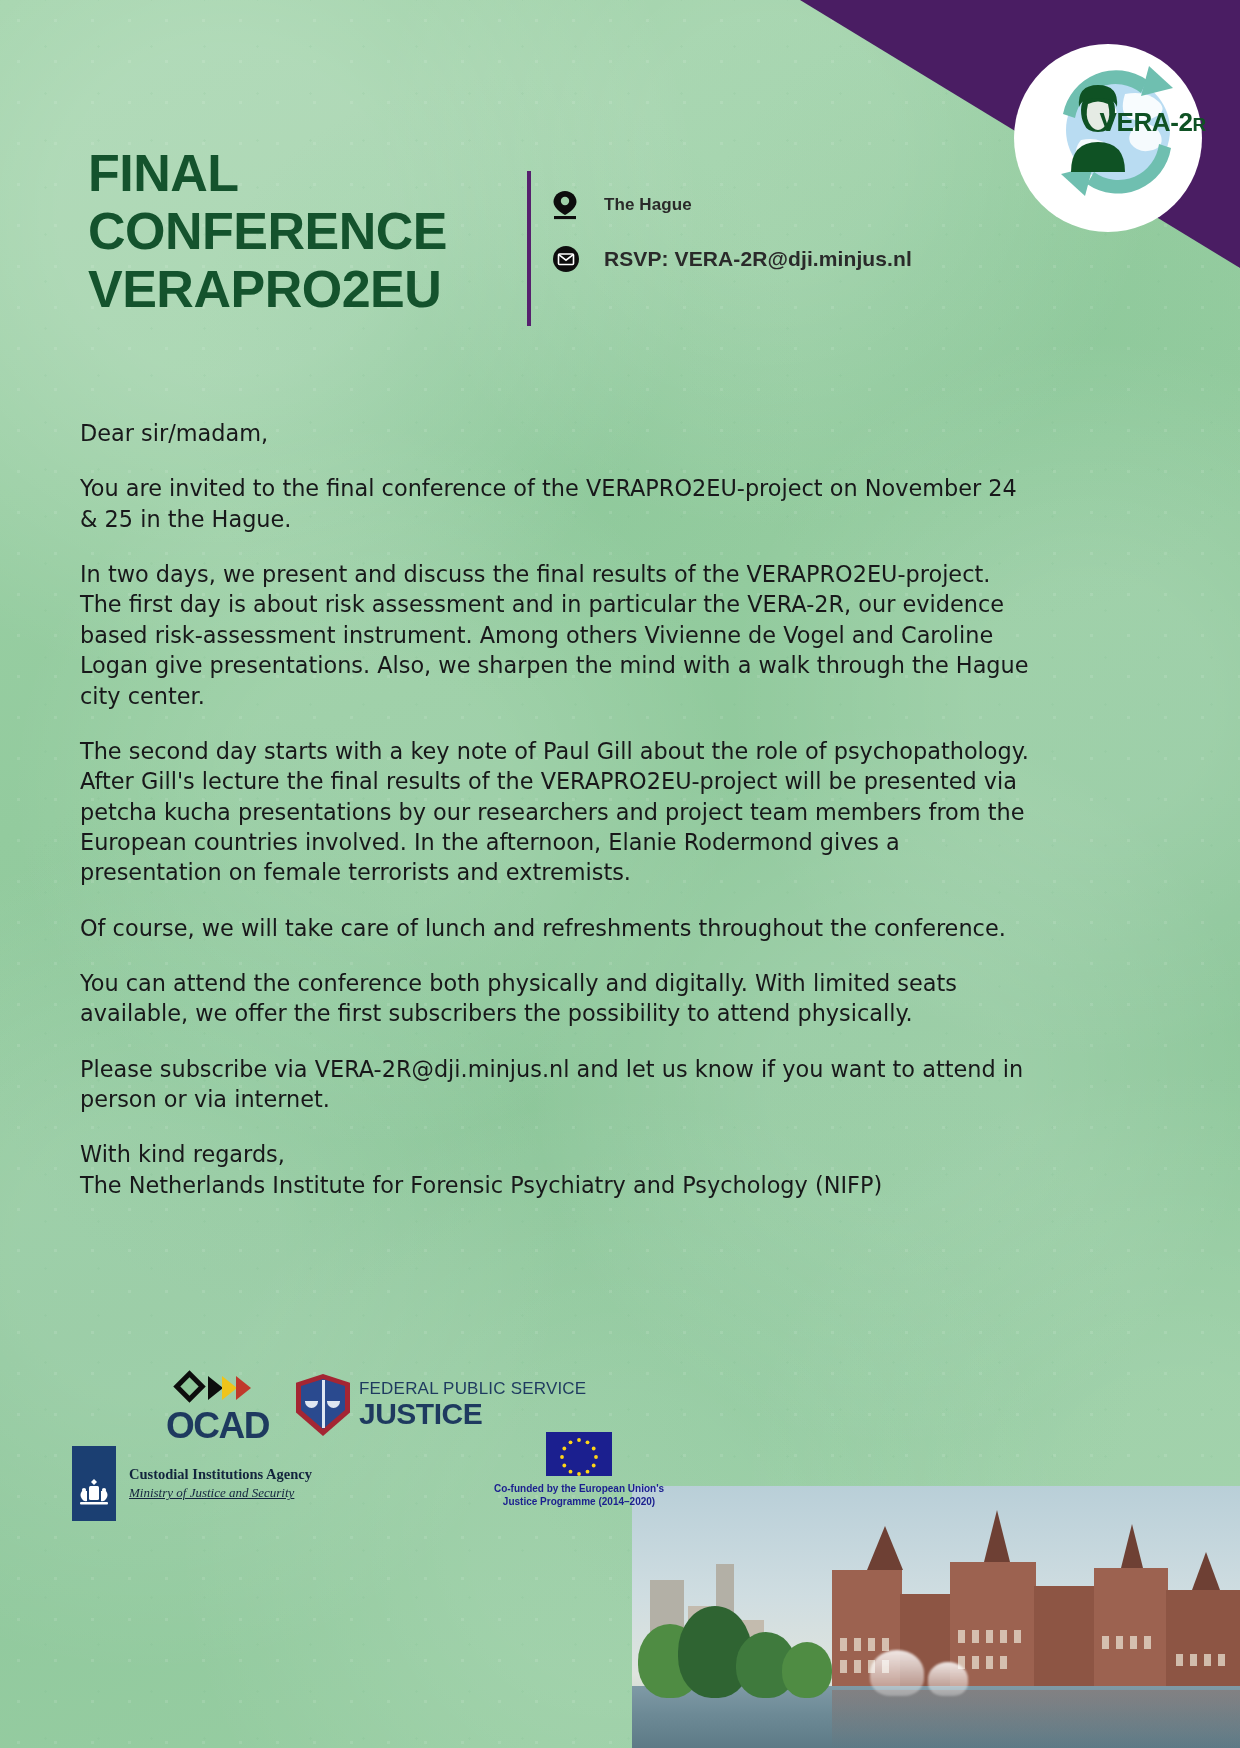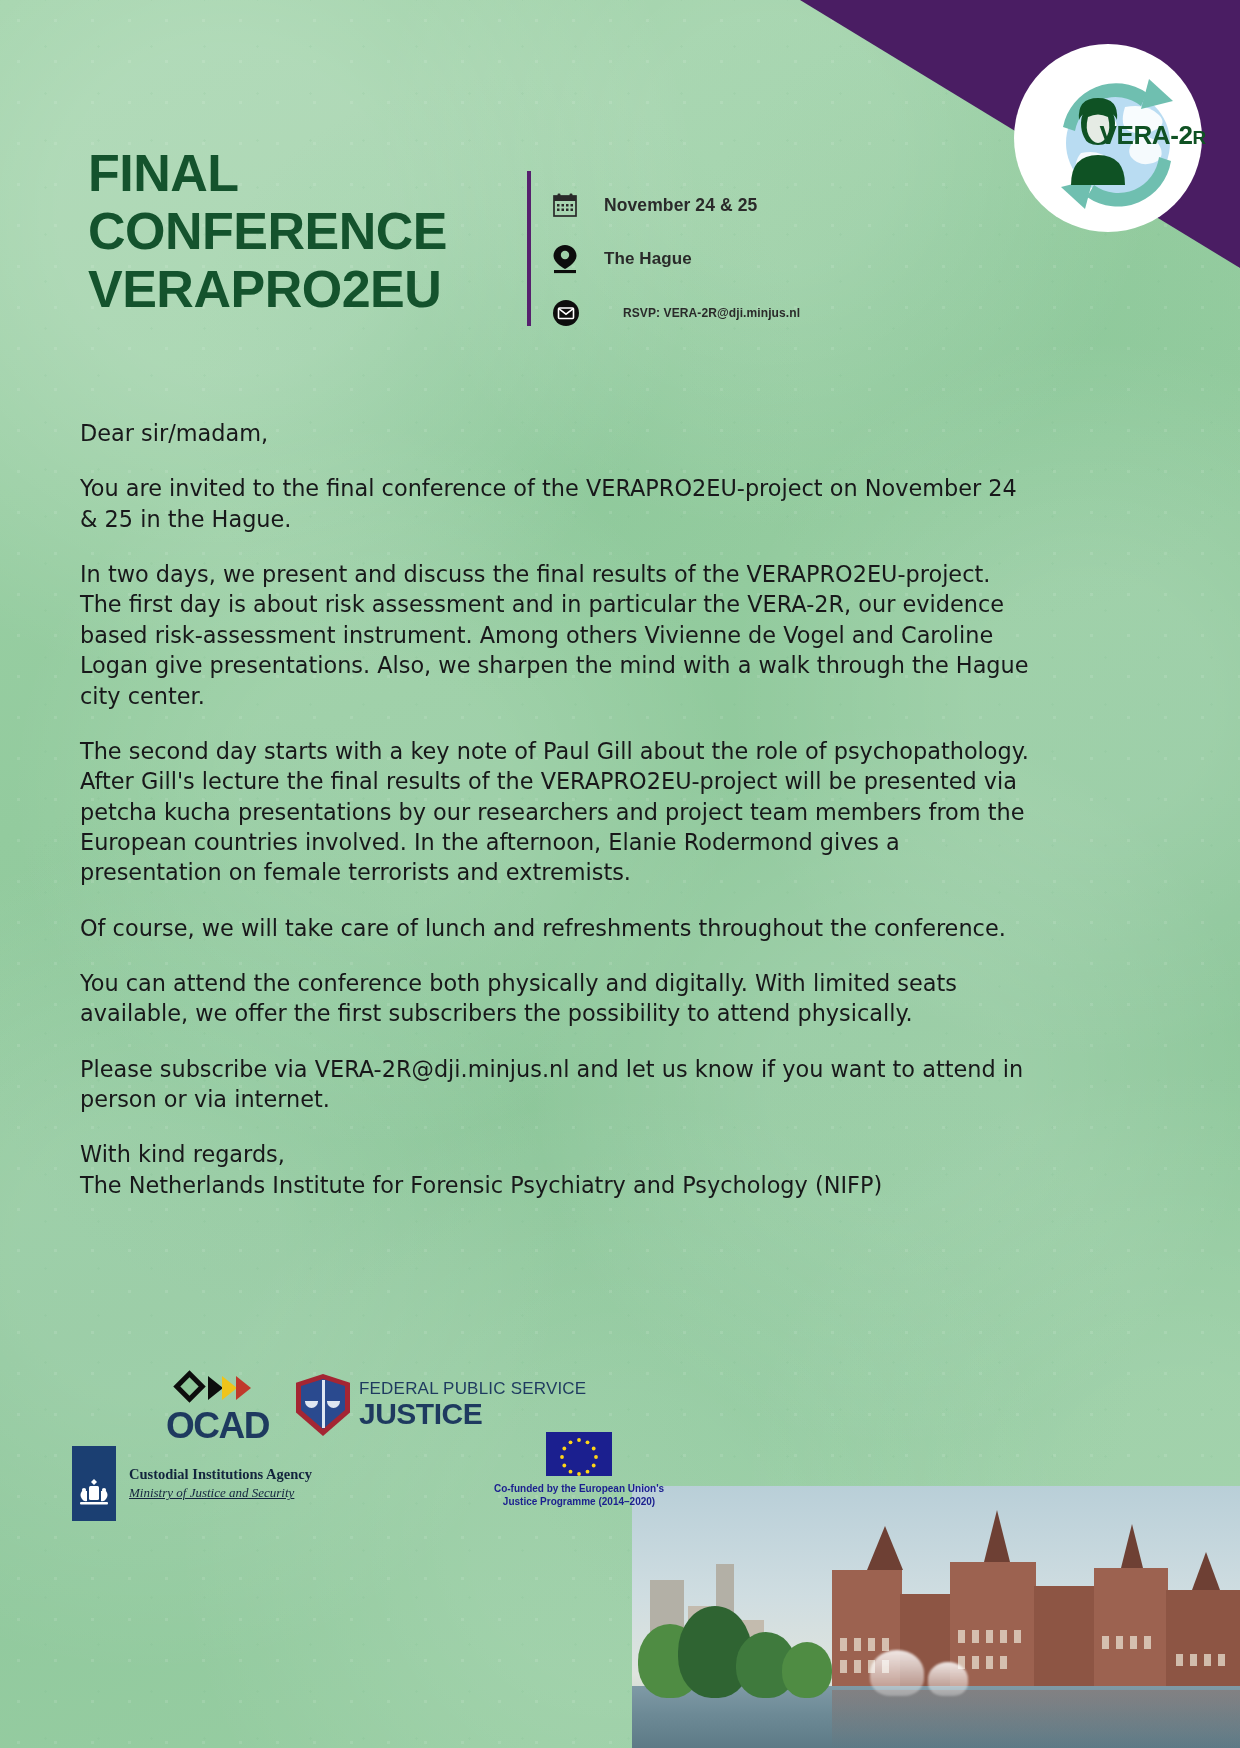--- a/index.html
+++ b/index.html
@@ -43,21 +43,21 @@
     position:absolute; top:0; right:0; width:440px; height:268px;
     background:#4a1d63;
     clip-path:polygon(100% 0, 100% 100%, 0 0);
   }
 
   
   .logo-wrap {
     position:absolute; top:44px; right:38px;
     width:188px; height:188px; border-radius:50%;
     background:#ffffff;
-    display:flex; align-items:flex-end; justify-content:center;
+    display:flex; align-items:flex-start; justify-content:center;
   }
   .logo-inner { position:relative; width:175px; height:175px; }
   .logo-text {
     position:absolute; left:79px; top:63px;
     font-family:"Liberation Sans", sans-serif;
     font-weight:bold; font-size:26px; color:#0f5224;
     letter-spacing:-.4px; white-space:nowrap;
   }
   .logo-text .r { font-size:19px; }
 
@@ -73,21 +73,21 @@
     width:4px; height:155px; background:#56206e;
   }
   .info { position:absolute; left:552px; top:178px; width:360px; }
   .info-row { display:flex; align-items:center; height:54px; }
   .info-icon { width:52px; flex:0 0 52px; display:flex; align-items:center; }
   .info-text {
     font-weight:bold; font-size:17px; color:#2a2a2a;
     letter-spacing:.1px; white-space:nowrap;
   }
   .info-row.r1 .info-text { font-size:17.5px; }
-  .info-row.r3 .info-text { font-size:12px;margin-left:19px; }
+  .info-row.r3 .info-text { font-size:21px; }
 
   
   .letter {
     position:absolute; left:80px; top:418px; width:955px;
     font-size:22.4px; line-height:1.355; color:#18181a;
     font-family:"DejaVu Sans", sans-serif;
   }
   .letter p { margin:0 0 25px 0; }
   .letter p:last-child { margin-bottom:0; }
 
@@ -229,41 +229,20 @@
 <div class="title">
   <div>FINAL</div>
   <div>CONFERENCE</div>
   <div>VERAPRO2EU</div>
 </div>
 
 <div class="divider"></div>
 
 <div class="info">
 
-  <div class="info-row r1">
-    <span class="info-icon">
-      <svg width="26" height="26" viewBox="0 0 26 26">
-        <rect x="2" y="4" width="22" height="20" fill="none" stroke="#2a2a2a" stroke-width="1.7"></rect>
-        <rect x="2" y="4" width="22" height="5" fill="#2a2a2a"></rect>
-        <rect x="5.5" y="1.5" width="3" height="5" rx="1.2" fill="#2a2a2a"></rect>
-        <rect x="17.5" y="1.5" width="3" height="5" rx="1.2" fill="#2a2a2a"></rect>
-        <g fill="#2a2a2a">
-          <rect x="5" y="12" width="2.5" height="2.5"></rect>
-            <rect x="9.5" y="12" width="2.5" height="2.5"></rect>
-          <rect x="14" y="12" width="2.5" height="2.5"></rect>
-            <rect x="18.5" y="12" width="2.5" height="2.5"></rect>
-          <rect x="5" y="16.5" width="2.5" height="2.5"></rect>
-            <rect x="9.5" y="16.5" width="2.5" height="2.5"></rect>
-          <rect x="14" y="16.5" width="2.5" height="2.5"></rect>
-            <rect x="18.5" y="16.5" width="2.5" height="2.5"></rect>
-        </g>
-      </svg>
-    </span>
-    <span class="info-text">November 24 &amp; 25</span>
-  </div>
 
   <div class="info-row r2">
     <span class="info-icon">
       <svg width="26" height="30" viewBox="0 0 26 30">
         <path d="M13 1 C6.4 1 1.5 6 1.5 12 C1.5 19 13 25 13 25 C13 25 24.5 19 24.5 12 C24.5 6 19.6 1 13 1 z" fill="#0d0d0d"></path>
         <circle cx="13" cy="11" r="4.2" fill="#9ed0a8"></circle>
         <rect x="2" y="26" width="22" height="3.1" fill="#0d0d0d"></rect>
       </svg>
     </span>
     <span class="info-text">The Hague</span>

